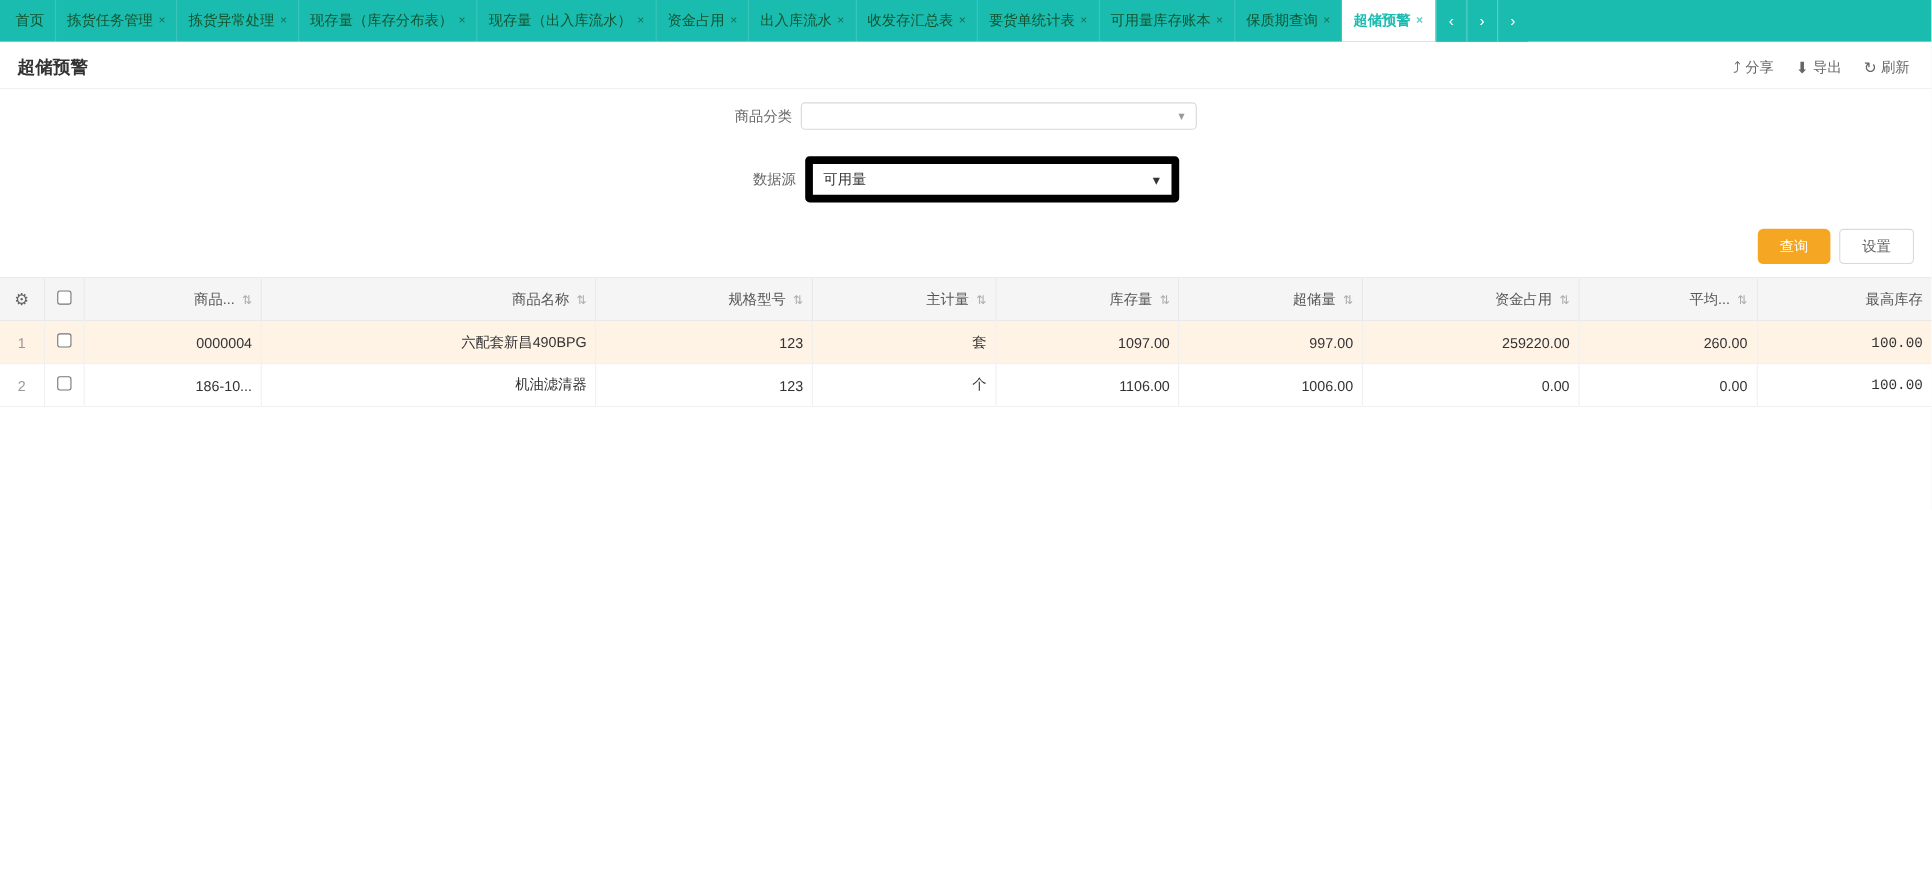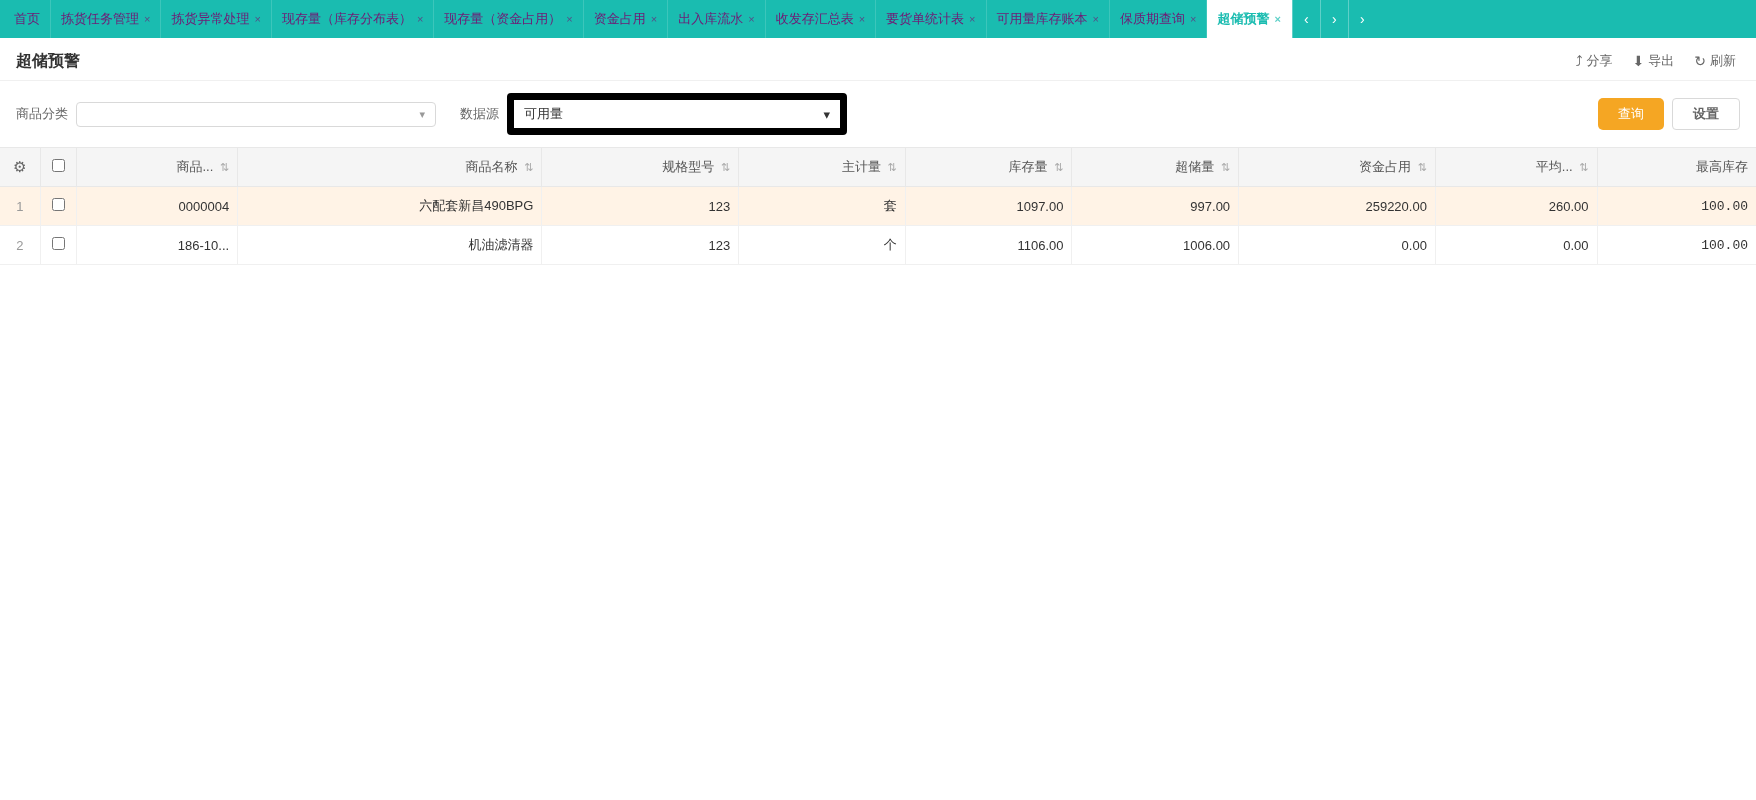--- a/index.html
+++ b/index.html
@@ -13,21 +13,21 @@
       height: 38px;
       padding: 0 4px;
       overflow: hidden;
       gap: 0;
     }
     .nav-tab {
       display: flex;
       align-items: center;
       padding: 0 10px;
       height: 38px;
-      color: #701a75;
+      color: #14532d;
       white-space: nowrap;
       cursor: pointer;
       font-size: 13px;
       border-right: 1px solid rgba(255,255,255,0.15);
     }
     .nav-tab.active { background: #fff; color: #1abcb0; font-weight: bold; }
     .nav-tab .close-x {
       margin-left: 5px;
       font-size: 11px;
       color: inherit;
@@ -85,20 +85,21 @@
     }
     .action-icon { font-size: 14px; }
 
     
     .filter-area {
       display: flex;
       align-items: center;
       padding: 12px 16px;
       gap: 24px;
       background: #fff;
+      flex-direction: column;
     }
     .filter-item {
       display: flex;
       align-items: center;
       gap: 8px;
     }
     .filter-label {
       color: #666;
       white-space: nowrap;
     }
@@ -141,21 +142,20 @@
     }
     .btn-settings {
       background: #fff;
       color: #666;
       border: 1px solid #d9d9d9;
       border-radius: 4px;
       padding: 6px 20px;
       cursor: pointer;
       font-size: 13px;
       margin-left: 8px;
-      font-weight: bold;
     }
 
     .filter-buttons {
       display: flex;
       align-items: center;
       margin-left: auto;
     }
 
     
     .table-container {
@@ -214,21 +214,21 @@
   </div>
   <div class="nav-tab">
     <span>拣货异常处理</span>
     <span class="close-x">×</span>
   </div>
   <div class="nav-tab">
     <span>现存量（库存分布表）</span>
     <span class="close-x">×</span>
   </div>
   <div class="nav-tab">
-    <span>现存量（资金占用）</span>
+    <span>现存量（出入库流水）</span>
     <span class="close-x">×</span>
   </div>
   <div class="nav-tab">
     <span>资金占用</span>
     <span class="close-x">×</span>
   </div>
   <div class="nav-tab">
     <span>出入库流水</span>
     <span class="close-x">×</span>
   </div>

